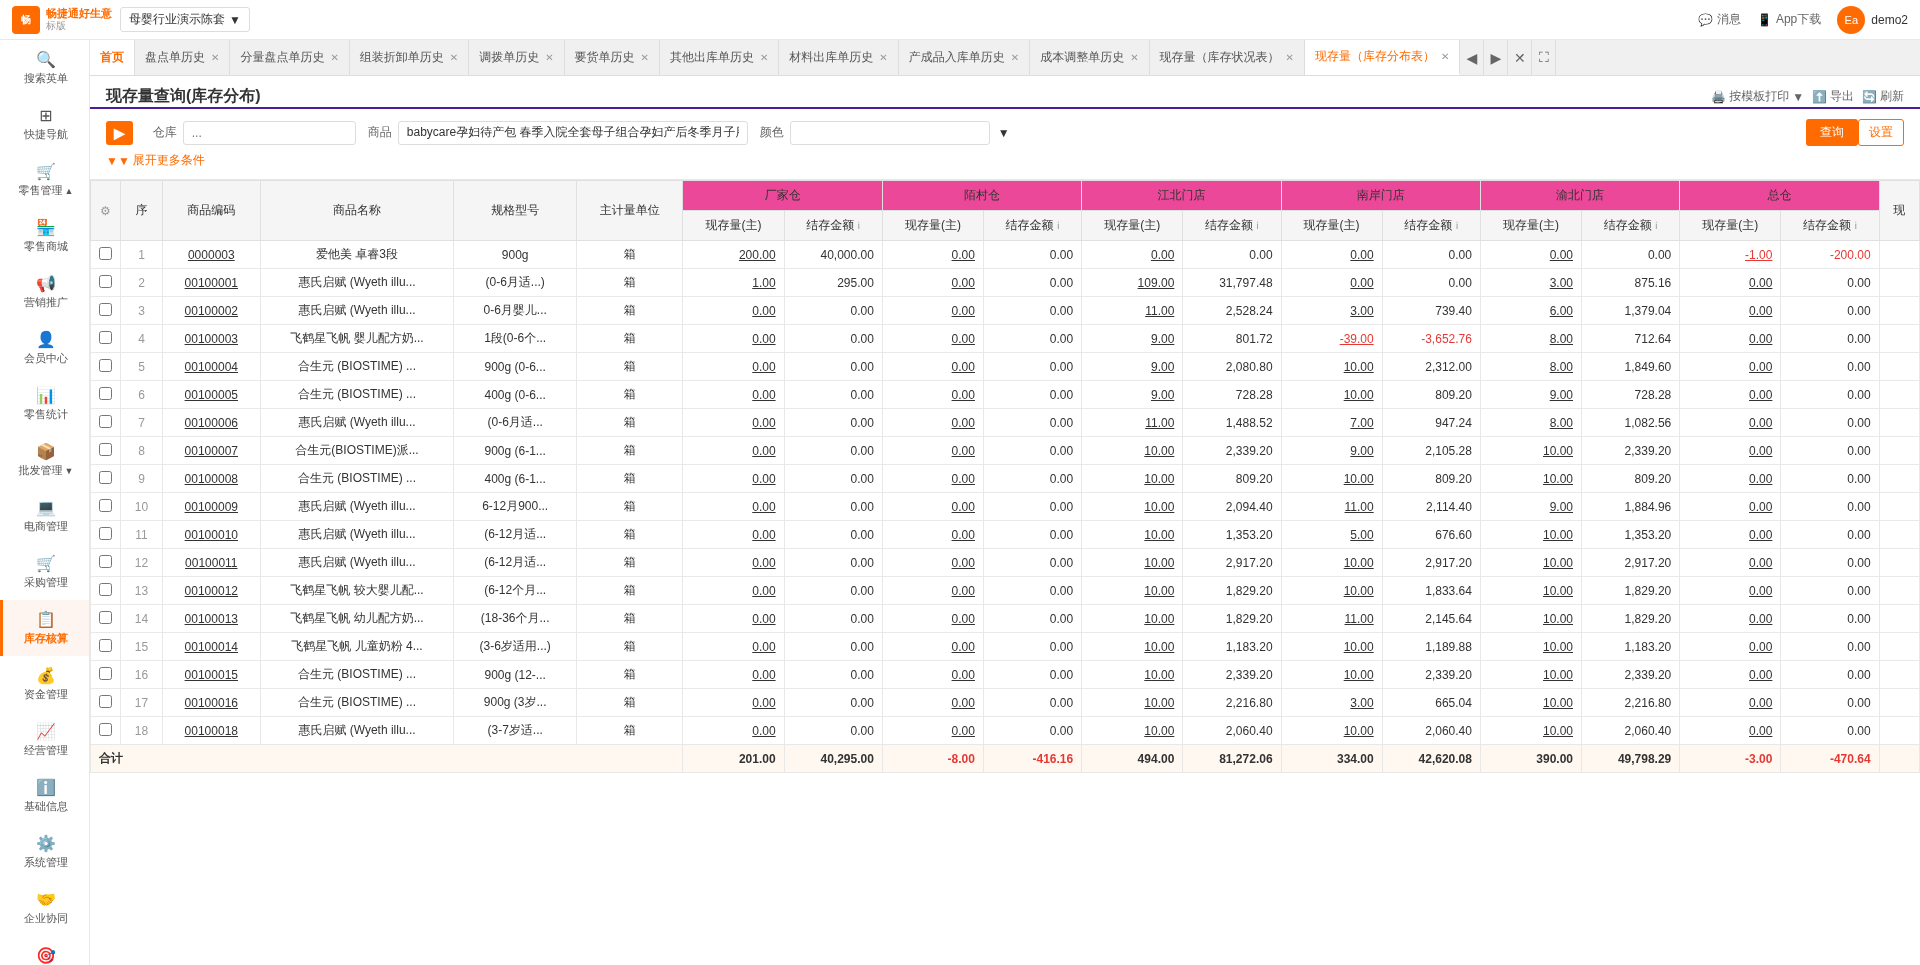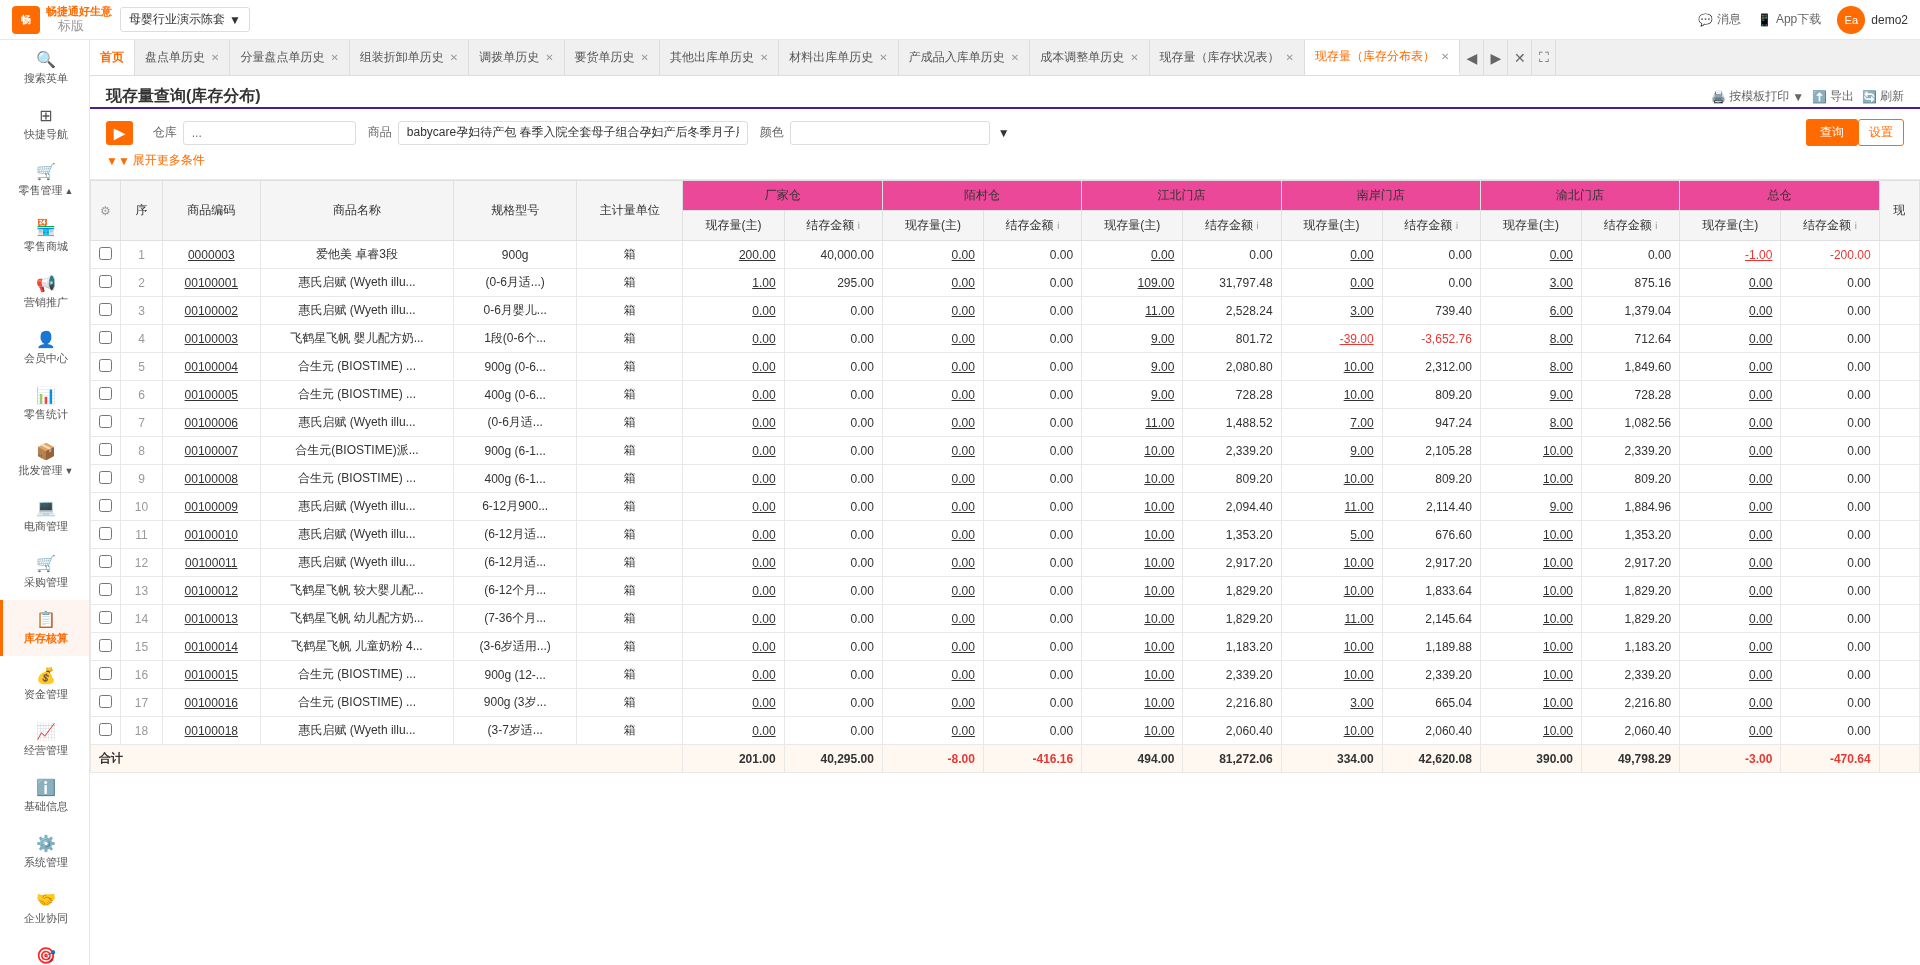--- a/index.html
+++ b/index.html
@@ -70,21 +70,21 @@
   </style>
 </head>
 <body>
 
 <div class="top-bar">
   <div class="top-bar-left">
     <div class="brand-logo">
       <div class="logo-icon">畅</div>
       <div style="display:flex;flex-direction:column;line-height:1.2">
         <span style="font-size:11px;color:#ff6b00;font-weight:bold;">畅捷通好生意</span>
-        <span style="font-size:13px;color:#999;margin-left:12px;">标版</span>
+        <span style="font-size:10px;color:#999;">标版</span>
       </div>
     </div>
     <div class="industry-selector">
       <span>母婴行业演示陈套</span>
       <span>▼</span>
     </div>
   </div>
   <div class="top-bar-right">
     <div class="top-bar-btn">
       <span>💬</span>
@@ -589,21 +589,21 @@
               <td class="td-num">1,829.20</td>
               <td class="td-num td-underline">0.00</td>
               <td class="td-num">0.00</td>
               <td class="td-num"></td>
             </tr>
             <tr>
               <td><input type="checkbox" style="cursor: pointer;"></td>
               <td class="row-index">14</td>
               <td class="td-underline">00100013</td>
               <td class="td-text" style="max-width: 140px; overflow: hidden; text-overflow: ellipsis; margin-top: 32px;">飞鹤星飞帆 幼儿配方奶...</td>
-              <td>(7-36个月...</td>
+              <td>(18-36个月...</td>
               <td>箱</td>
               <td class="td-num td-underline">0.00</td>
               <td class="td-num">0.00</td>
               <td class="td-num td-underline">0.00</td>
               <td class="td-num">0.00</td>
               <td class="td-num td-underline">10.00</td>
               <td class="td-num">1,829.20</td>
               <td class="td-num td-underline">11.00</td>
               <td class="td-num">2,145.64</td>
               <td class="td-num td-underline">10.00</td>

